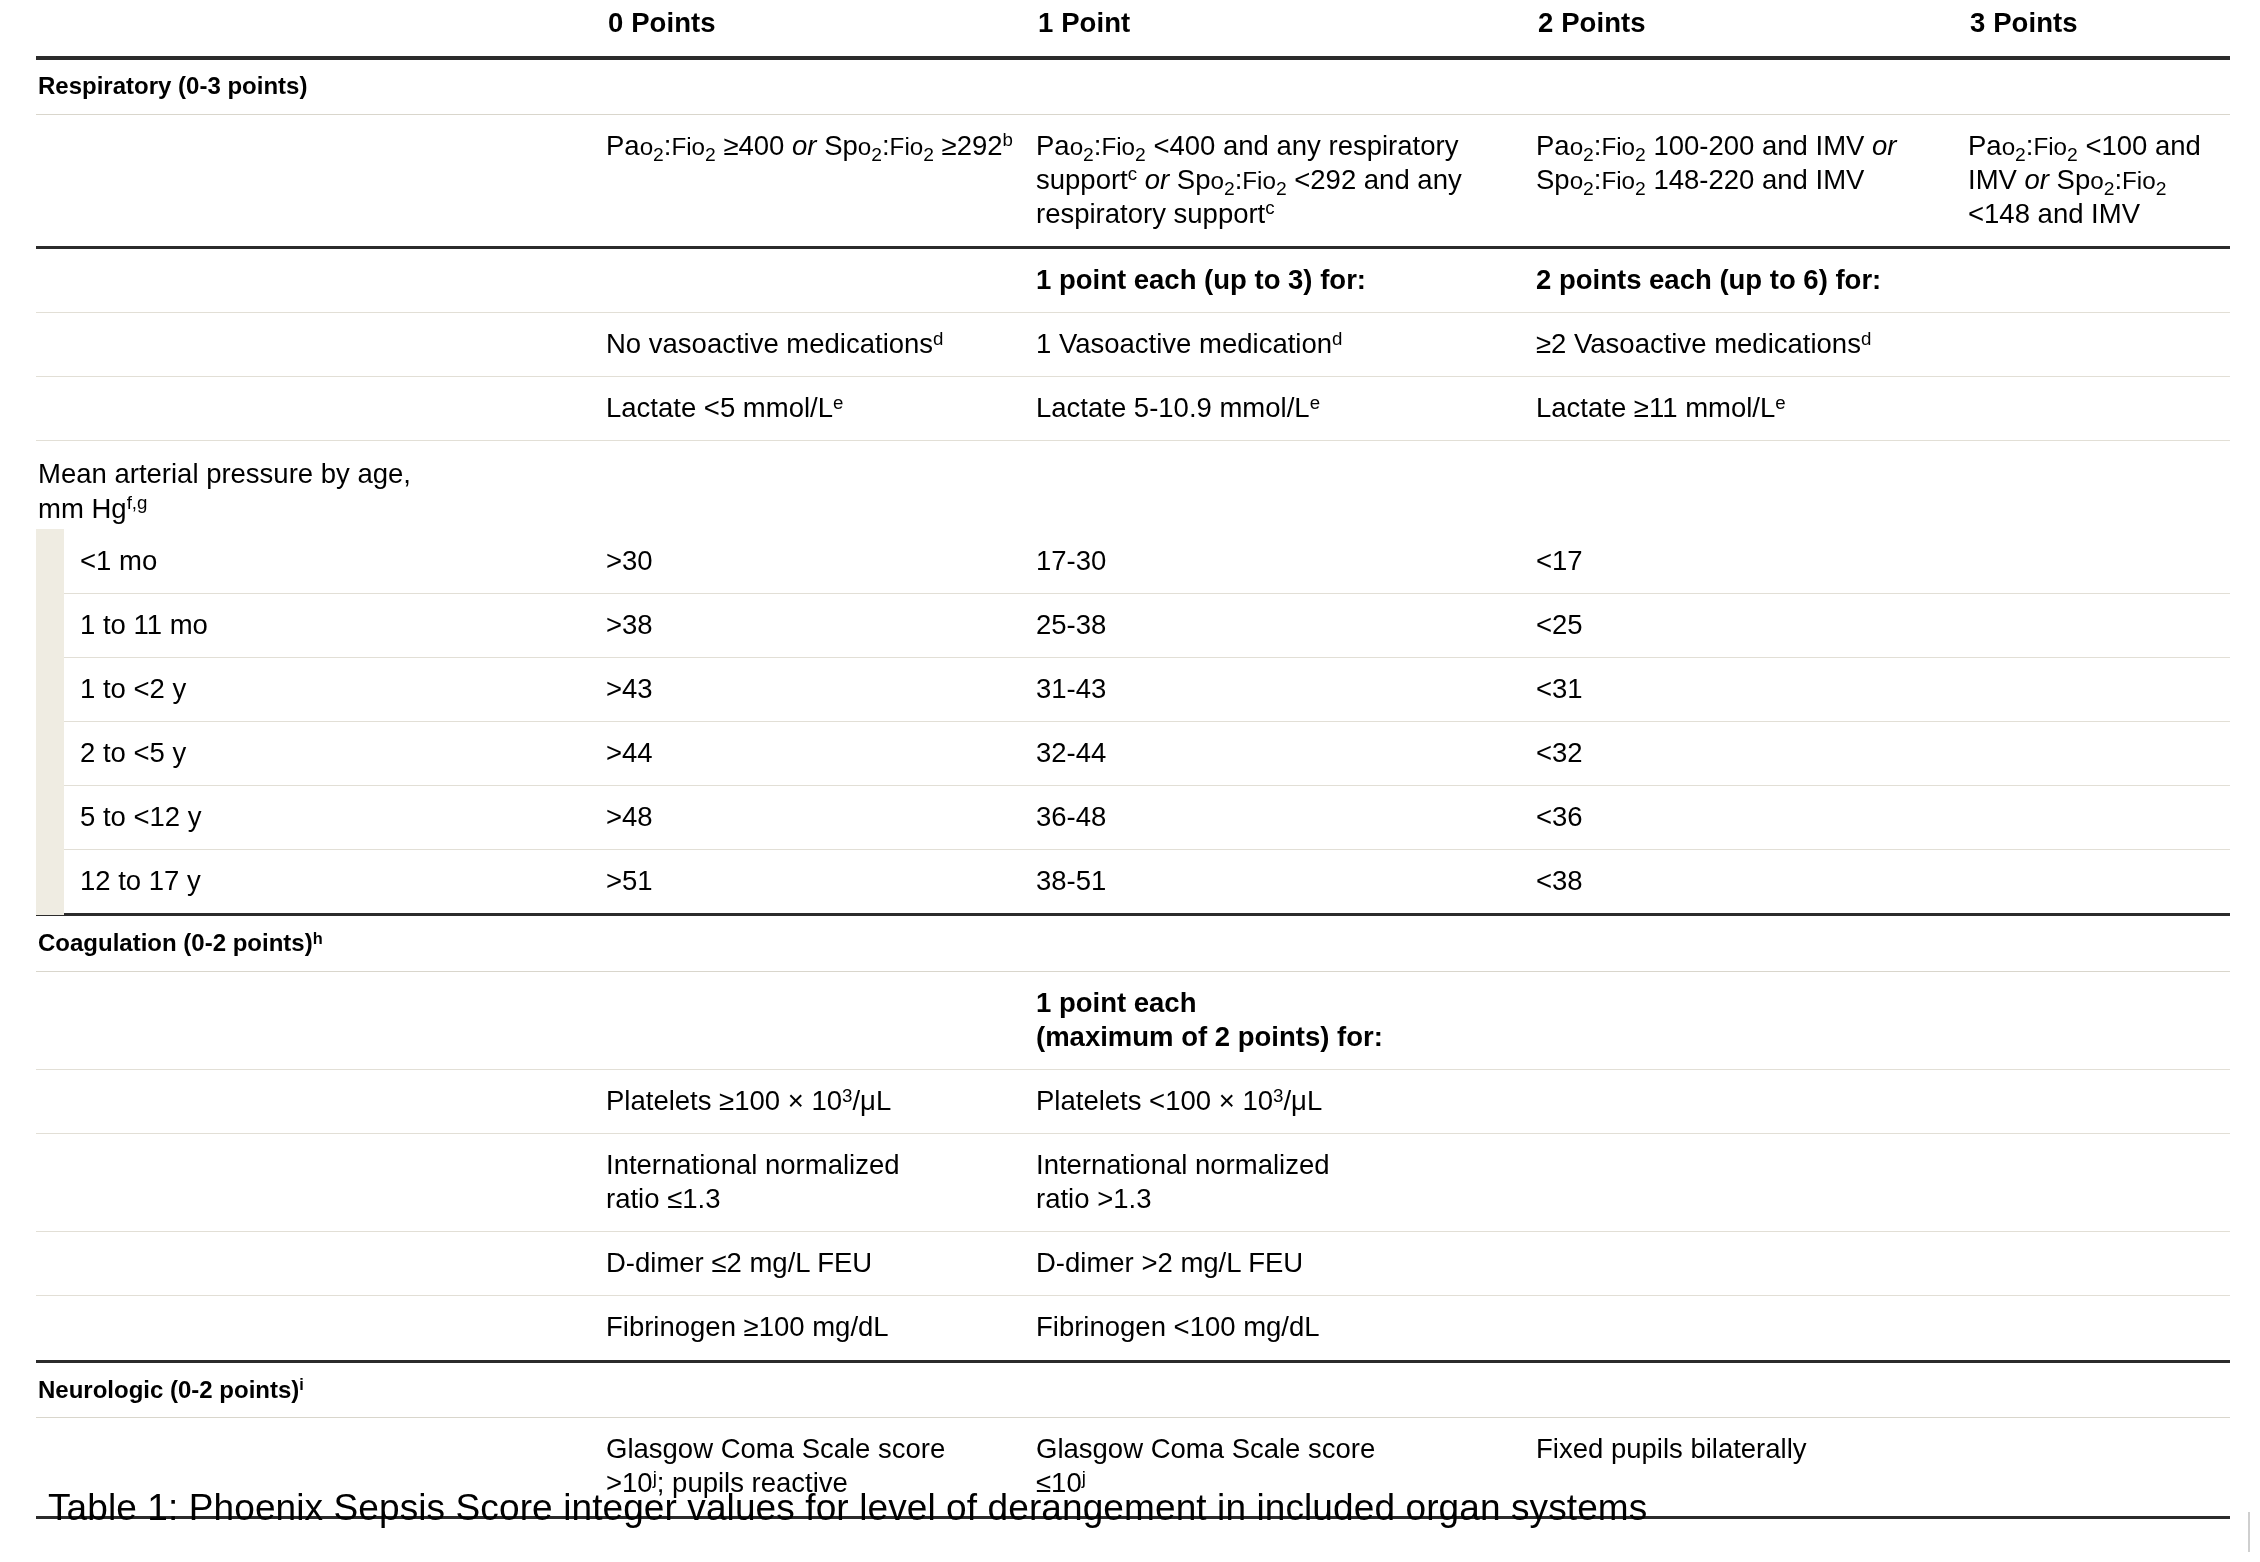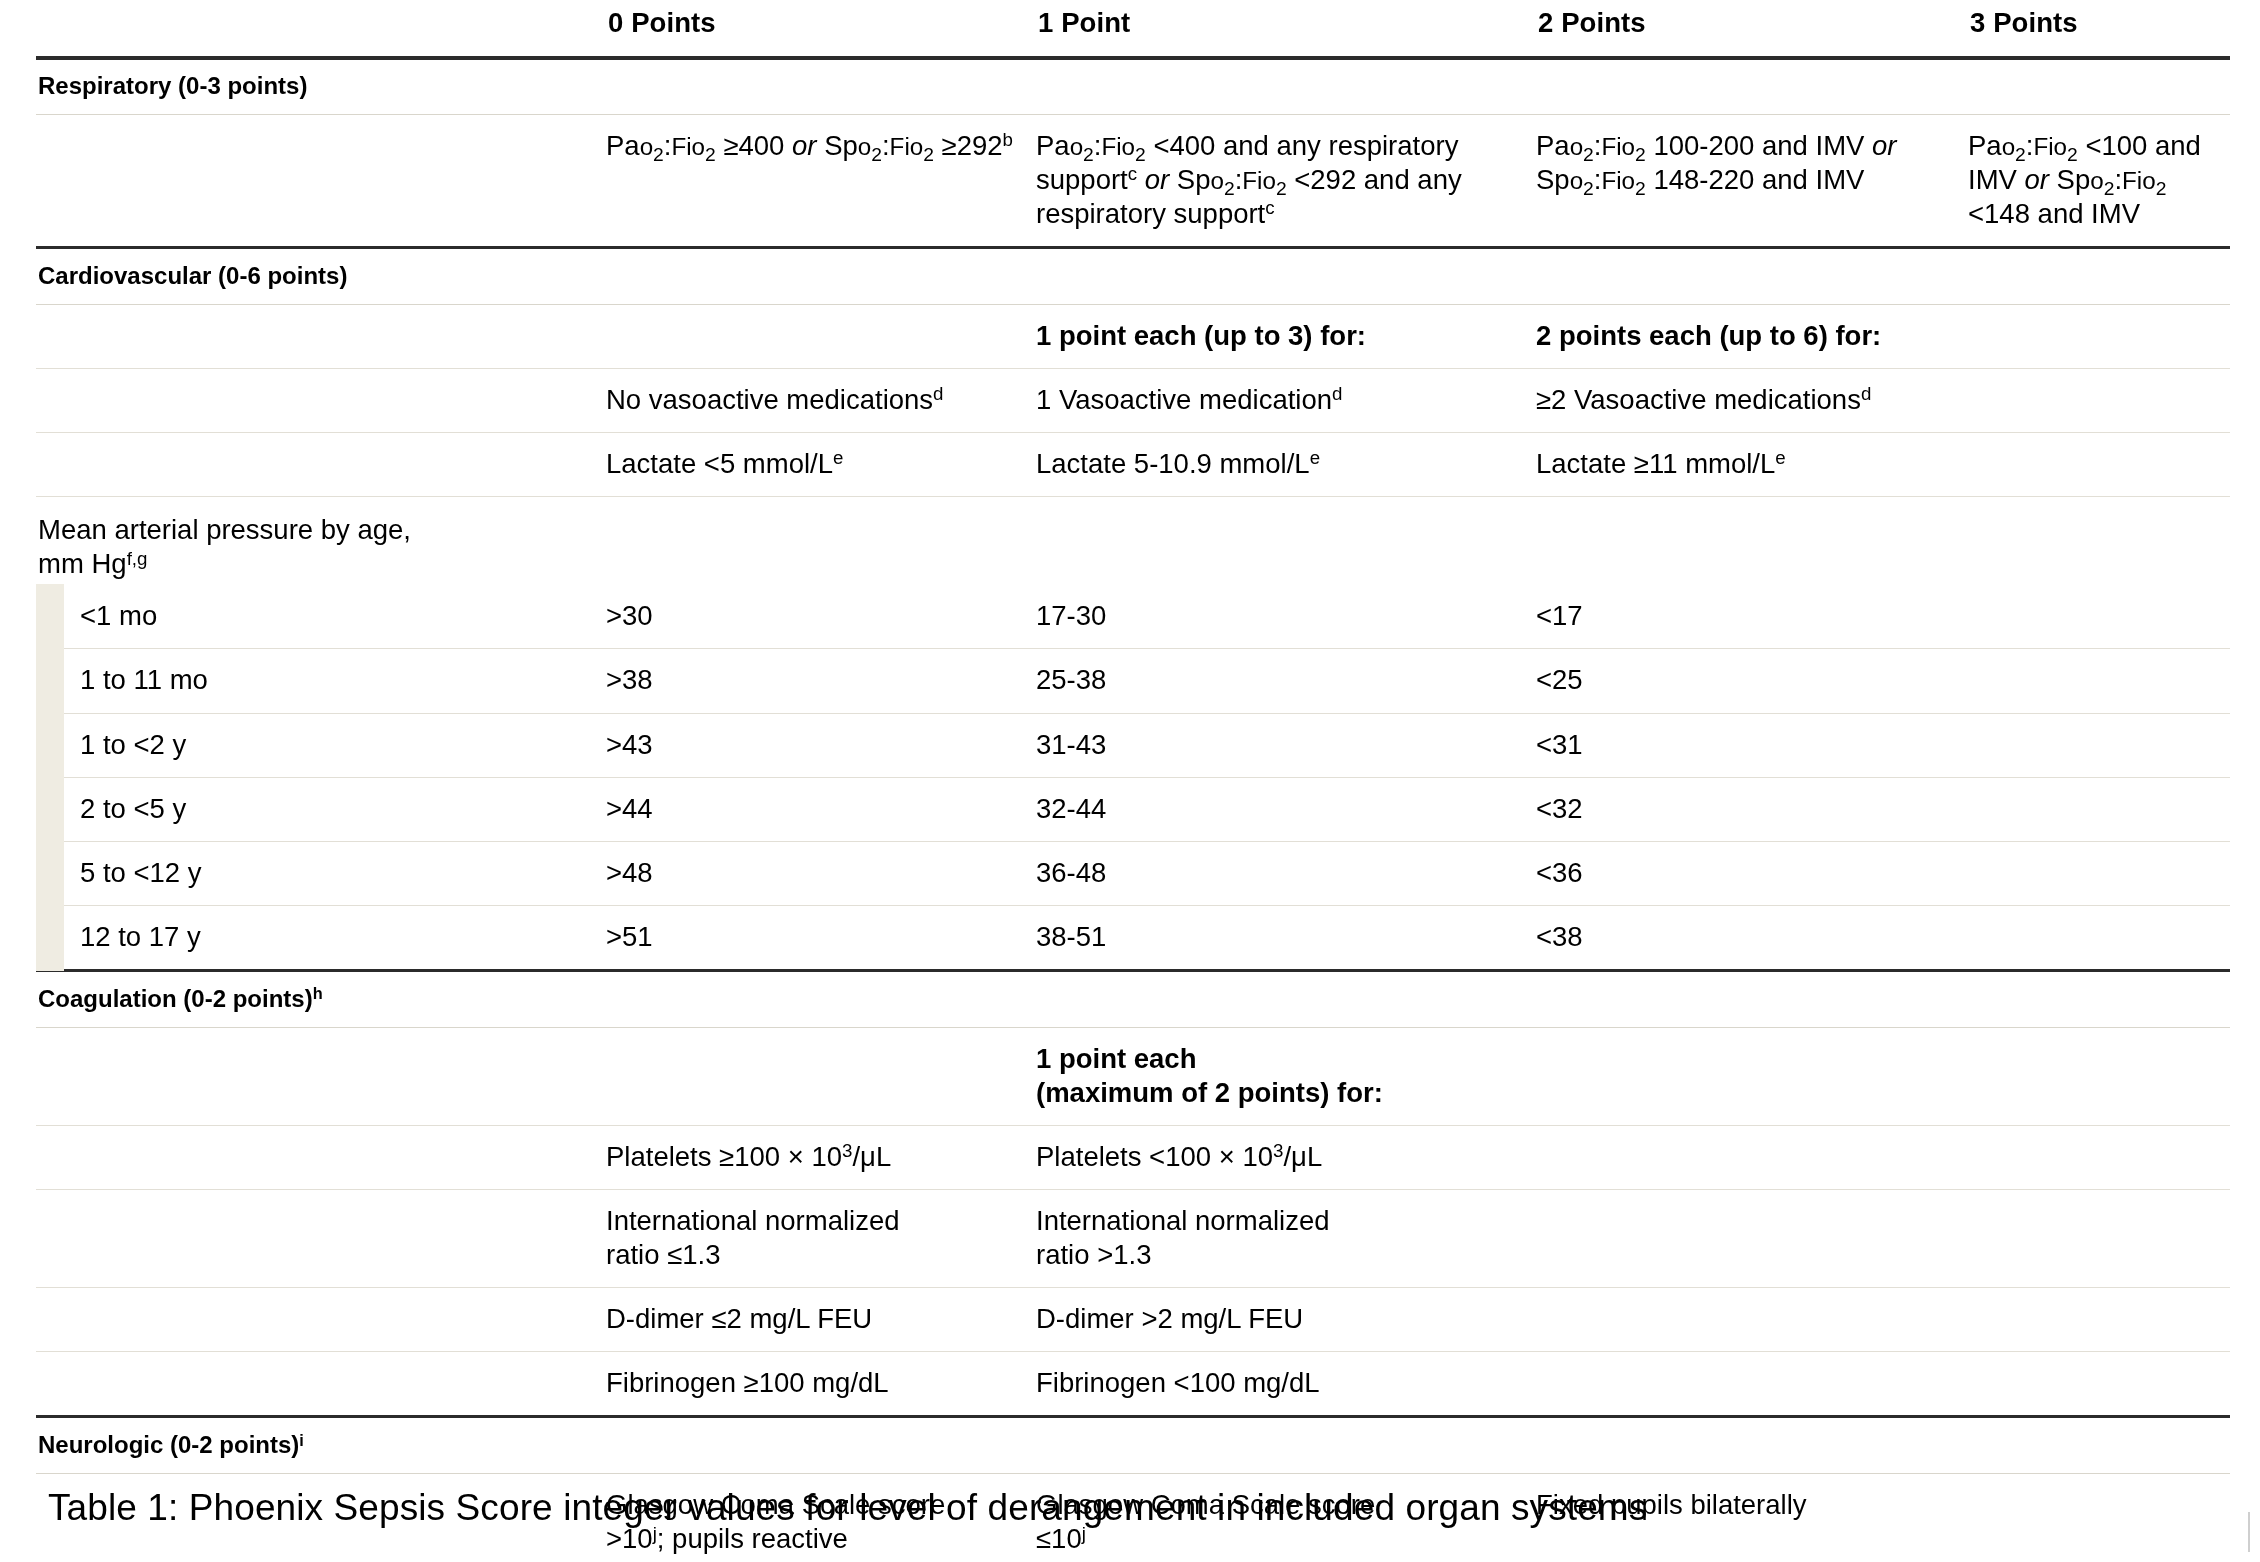--- a/index.html
+++ b/index.html
@@ -186,23 +186,20 @@
           <tr class="section first-sec">
             <td colspan="5" class="first">Respiratory (0-3 points)</td>
           </tr>
           <tr class="data block-end">
             <td class="cell-label"></td>
             <td class="val">Pa<span class="sc">o</span><sub>2</sub>:<span class="sc">F</span><span class="sc">io</span><sub>2</sub> ≥400 <span class="ital">or</span> Sp<span class="sc">o</span><sub>2</sub>:<span class="sc">F</span><span class="sc">io</span><sub>2</sub> ≥292<sup>b</sup></td>
             <td class="val">Pa<span class="sc">o</span><sub>2</sub>:<span class="sc">F</span><span class="sc">io</span><sub>2</sub> &lt;400 and any respiratory support<sup>c</sup> <span class="ital">or</span> Sp<span class="sc">o</span><sub>2</sub>:<span class="sc">F</span><span class="sc">io</span><sub>2</sub> &lt;292 and any respiratory support<sup>c</sup></td>
             <td class="val">Pa<span class="sc">o</span><sub>2</sub>:<span class="sc">F</span><span class="sc">io</span><sub>2</sub> 100-200 and IMV <span class="ital">or</span> Sp<span class="sc">o</span><sub>2</sub>:<span class="sc">F</span><span class="sc">io</span><sub>2</sub> 148-220 and IMV</td>
             <td class="val">Pa<span class="sc">o</span><sub>2</sub>:<span class="sc">F</span><span class="sc">io</span><sub>2</sub> &lt;100 and IMV <span class="ital">or</span> Sp<span class="sc">o</span><sub>2</sub>:<span class="sc">F</span><span class="sc">io</span><sub>2</sub> &lt;148 and IMV</td>
           </tr>
-          <tr class="section">
-            <td colspan="5" class="first">Cardiovascular (0-6 points)</td>
-          </tr>
           <tr class="data">
             <td class="cell-label"></td>
             <td class="val"></td>
             <td class="val"><span class="bold">1 point each (up to 3) for:</span></td>
             <td class="val"><span class="bold">2 points each (up to 6) for:</span></td>
             <td class="val"></td>
           </tr>
           <tr class="data">
             <td class="cell-label"></td>
             <td class="val">No vasoactive medications<sup>d</sup></td>

